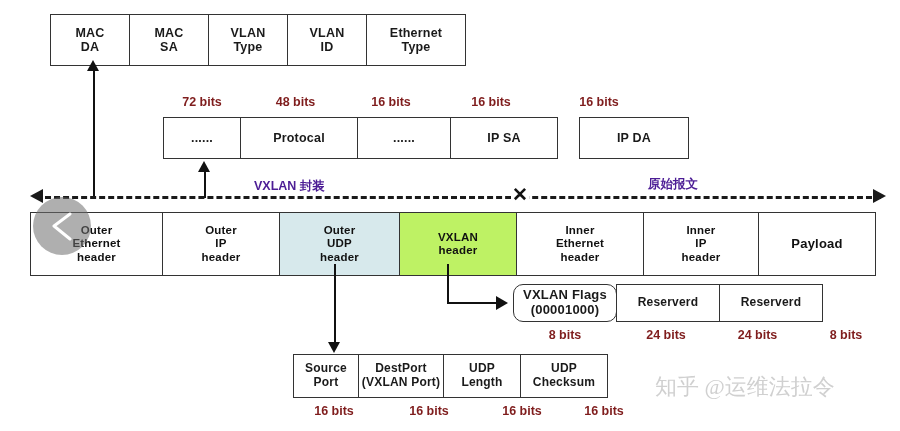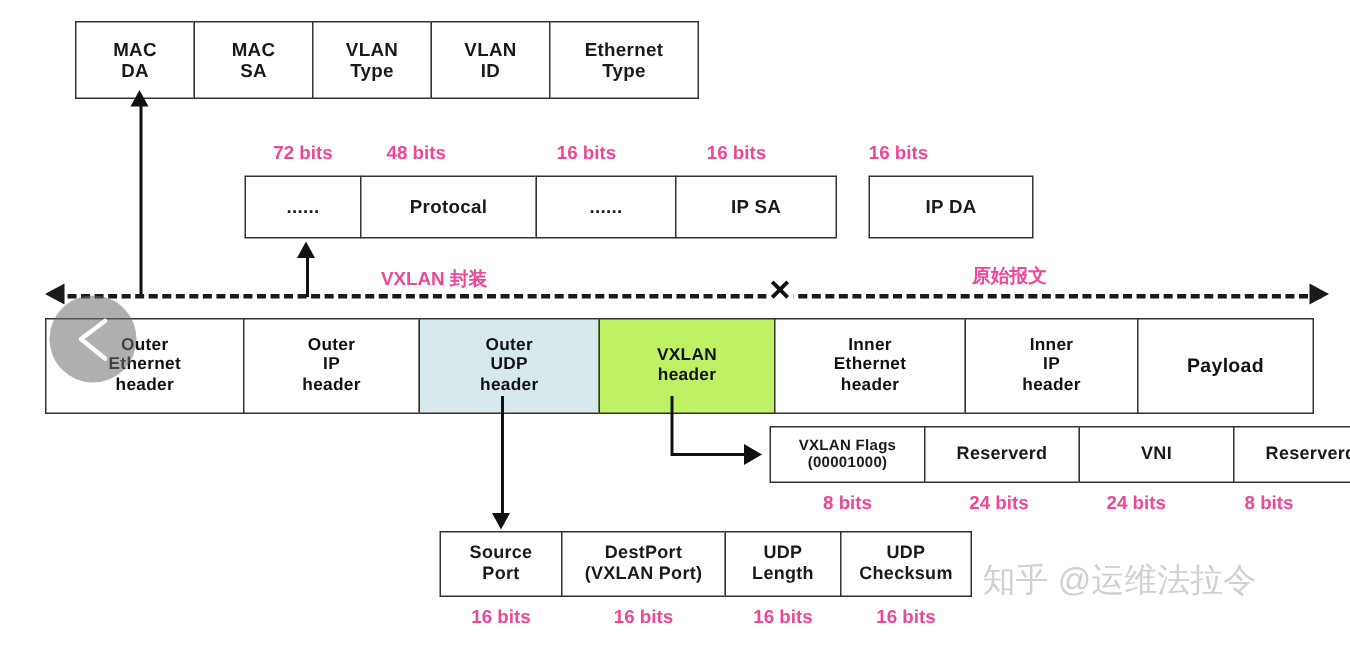--- a/index.html
+++ b/index.html
@@ -44,47 +44,47 @@
   #ip-table .cell.w3{width:94px;}
   #ip-table .cell.w4{width:108px;}
   #ip-table .cell.w5{width:110px;margin-left:21px;}
 
   
   .bitlabel{
     position:absolute;
     font-size:12.5px;
     font-weight:bold;
     text-align:center;
-    color:#ec4899;
+    color:#7f1d1d;
     white-space:nowrap;
   }
 
   
   #packet-row{left:30px;top:212px;height:64px;font-size:11.5px;}
   #packet-row .cell{color:#111;}
   #pk-outer-eth{width:133px;}
   #pk-outer-ip{width:118px;}
   #pk-outer-udp{width:121px;background:#d7e9ec;}
   #pk-vxlan{width:118px;background:#bef264;color:#13324a;}
   #pk-inner-eth{width:128px;}
   #pk-inner-ip{width:116px;}
   #pk-payload{width:118px;font-size:13px;}
 
   
   #vxlan-table{left:513px;top:284px;height:38px;font-size:12px;}
   #vxlan-table .cell{width:104px;}
-  #vx-flags{width:104px;font-size:10px;}
+  #vx-flags{width:104px;font-size:13px;border-radius:10px;}
   #vx-res1{width:100px;}
   #vx-vni{width:85px;}
   #vx-res2{width:94px;}
 
   
   #udp-table{left:293px;top:354px;height:44px;font-size:12px;}
-  #udp-src{width:82px;}
-  #udp-dst{width:110px;}
+  #udp-src{width:66px;}
+  #udp-dst{width:86px;}
   #udp-len{width:78px;}
   #udp-cks{width:88px;}
 
   
   #dash-line{
     position:absolute;left:36px;top:196px;width:845px;height:0;
     border-top:3px dashed #1a1a1a;
   }
   #dash-arrow-left{
     position:absolute;left:30px;top:189px;
@@ -103,21 +103,21 @@
   .x-marker{
     position:absolute;left:511px;top:186px;
     width:18px;height:18px;
     color:#111;font-size:19px;font-weight:bold;
     line-height:18px;text-align:center;
     background:#fff;
   }
   .dash-label{
     position:absolute;
     font-size:12.5px;font-weight:bold;
-    color:#ec4899;background:#fff;padding:0 4px;
+    color:#4c1d95;background:#fff;padding:0 4px;
     white-space:nowrap;
   }
   #label-vxlan-encap{left:250px;top:178px;}
   #label-orig-packet{left:644px;top:176px;}
 
   
   .vline{position:absolute;width:0;border-left:2px solid #111;}
   .hline{position:absolute;height:0;border-top:2px solid #111;}
   .arrow-up{
     position:absolute;width:0;height:0;
@@ -149,21 +149,21 @@
 
   
   #wm-url{
     position:absolute;left:448px;top:383px;
     font-size:21px;color:#e2e2e2;font-family:"Liberation Serif", serif;
     letter-spacing:1px;white-space:nowrap;user-select:none;
   }
   #wm-zhihu{
     position:absolute;left:655px;top:372px;
     font-size:22px;color:#d0d0d0;white-space:nowrap;
-    font-family:Liberation Sans, sans-serif;user-select:none;
+    font-family:Liberation Serif, serif;user-select:none;
   }
 </style>
 </head>
 <body>
 
 <div id="stage">
 
   <div class="fieldrow" id="top-table">
     <div class="cell">
       <span class="lines">
@@ -191,21 +191,21 @@
     </div>
     <div class="cell wide">
       <span class="lines">
         <span>Ethernet</span>
         <span>Type</span>
       </span>
     </div>
   </div>
 
   <div class="bitlabel" style="left:163px;top:95px;width:78px;">72 bits</div>
-  <div class="bitlabel" style="left:225px;top:95px;width:105px;">48 bits</div>
+  <div class="bitlabel" style="left:243px;top:95px;width:105px;">48 bits</div>
   <div class="bitlabel" style="left:344px;top:95px;width:94px;">16 bits</div>
   <div class="bitlabel" style="left:437px;top:95px;width:108px;">16 bits</div>
   <div class="bitlabel" style="left:544px;top:95px;width:110px;">16 bits</div>
 
   <div class="fieldrow" id="ip-table">
     <div class="cell">......</div>
     <div class="cell w2">Protocal</div>
     <div class="cell w3">......</div>
     <div class="cell w4">IP  SA</div>
     <div class="cell w5">IP  DA</div>
@@ -278,21 +278,20 @@
   <div class="arrow-right" style="left:496px;top:296px;"></div>
 
   <div class="fieldrow" id="vxlan-table">
     <div class="cell" id="vx-flags">
       <span class="lines">
         <span>VXLAN Flags</span>
         <span>(00001000)</span>
       </span>
     </div>
     <div class="cell" id="vx-res1">Reserverd</div>
-    <div class="cell" id="vx-vni">VNI</div>
     <div class="cell" id="vx-res2">Reserverd</div>
   </div>
 
   <div class="bitlabel" style="left:513px;top:328px;width:104px;">8 bits</div>
   <div class="bitlabel" style="left:616px;top:328px;width:100px;">24 bits</div>
   <div class="bitlabel" style="left:715px;top:328px;width:85px;">24 bits</div>
   <div class="bitlabel" style="left:799px;top:328px;width:94px;">8 bits</div>
 
   <div class="vline" style="left:334px;top:264px;height:79px;"></div>
   <div class="arrow-down" style="left:328px;top:342px;"></div>

